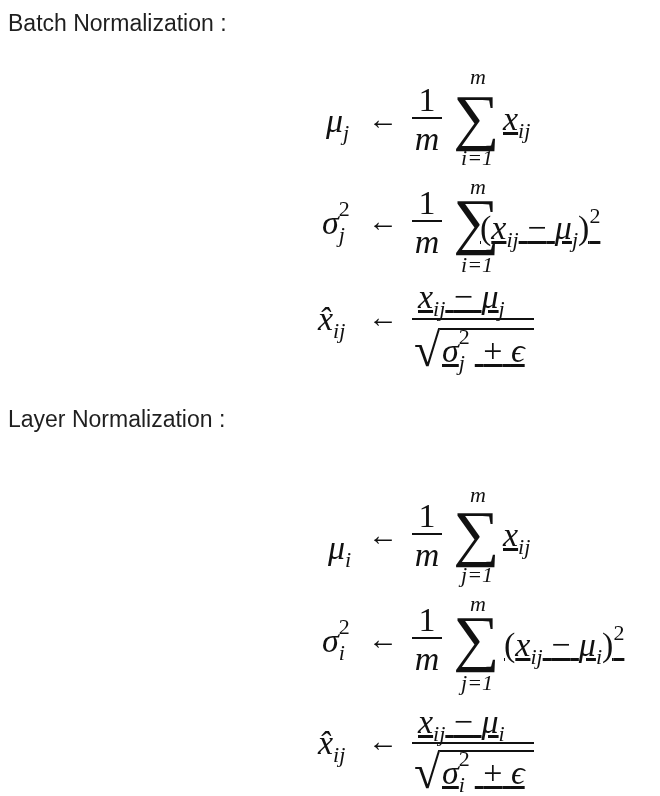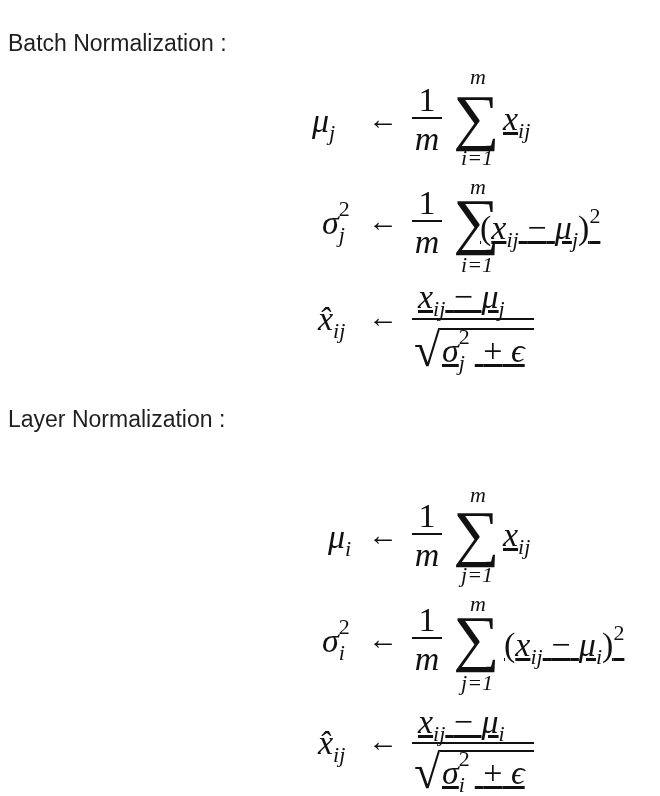--- a/index.html
+++ b/index.html
@@ -24,24 +24,24 @@
   .supsub { display: inline-block; position: relative; width: 16px; height: 10px; }
   .supsub .s1 { position: absolute; left: 0; top: -26px; font-size: 22px; font-style: normal; }
   .supsub .s2 { position: absolute; left: 0; top: 0px; font-size: 22px; font-style: italic; }
   .sqrt-sign { position: absolute; font-size: 48px; line-height: 1; }
   .sqrt-bar { position: absolute; height: 1.6px; background: #111; }
 </style>
 </head>
 <body>
 
 <div>
-  <div class="heading" style="top:10px;margin-top:20px;">Batch Normalization :</div>
+  <div class="heading" style="top:10px;">Batch Normalization :</div>
 
   <div class="math">
-    <span class="abs lhs it" style="left:312px; top:104px;font-family:Liberation Serif, serif;"><span>μ</span><span class="sub">j</span></span>
+    <span class="abs lhs it" style="left:326px; top:104px;font-family:Liberation Serif, serif;"><span>μ</span><span class="sub">j</span></span>
     <span class="abs arrow" style="left:368px; top:104px;">←</span>
     <span class="abs num" style="left:412px; top:83px; width:30px;">1</span>
     <div class="fracline" style="left:412px; top:117px; width:30px;"></div>
     <span class="abs num it" style="left:410px; top:122px; width:34px;">m</span>
     <span class="abs lim it" style="left:460px; top:66px; width:36px;">m</span>
     <span class="abs sigma" style="left:454px; top:86px;">∑</span>
     <span class="abs lim it" style="left:452px; top:147px; width:50px;">i=1</span>
     <span class="abs body it" style="left:503px; top:102px;"><span>x</span><span class="sub">ij</span></span>
   </div>
 
@@ -65,21 +65,21 @@
     <span class="abs sqrt-sign" style="left:414px; top:326px;">√</span>
     <div class="sqrt-bar" style="left:440px; top:328px; width:94px;"></div>
     <span class="abs body" style="left:442px; top:334px;"><span class="it">σ</span><span class="supsub"><span class="s1">2</span><span class="s2">j</span></span> <span>+</span> <span class="it">ϵ</span></span>
   </div>
 </div>
 
 <div>
   <div class="heading" style="top:406px;">Layer Normalization :</div>
 
   <div class="math">
-    <span class="abs lhs it" style="left:328px; top:520px;"><span>μ</span><span class="sub">i</span></span>
+    <span class="abs lhs it" style="left:328px; top:531px;"><span>μ</span><span class="sub">i</span></span>
     <span class="abs arrow" style="left:368px; top:520px;">←</span>
     <span class="abs num" style="left:412px; top:499px; width:30px;">1</span>
     <div class="fracline" style="left:412px; top:533px; width:30px;"></div>
     <span class="abs num it" style="left:410px; top:538px; width:34px;">m</span>
     <span class="abs lim it" style="left:460px; top:484px; width:36px;">m</span>
     <span class="abs sigma" style="left:454px; top:502px;">∑</span>
     <span class="abs lim it" style="left:452px; top:564px; width:50px;">j=1</span>
     <span class="abs body it" style="left:503px; top:518px;"><span>x</span><span class="sub">ij</span></span>
   </div>
 

